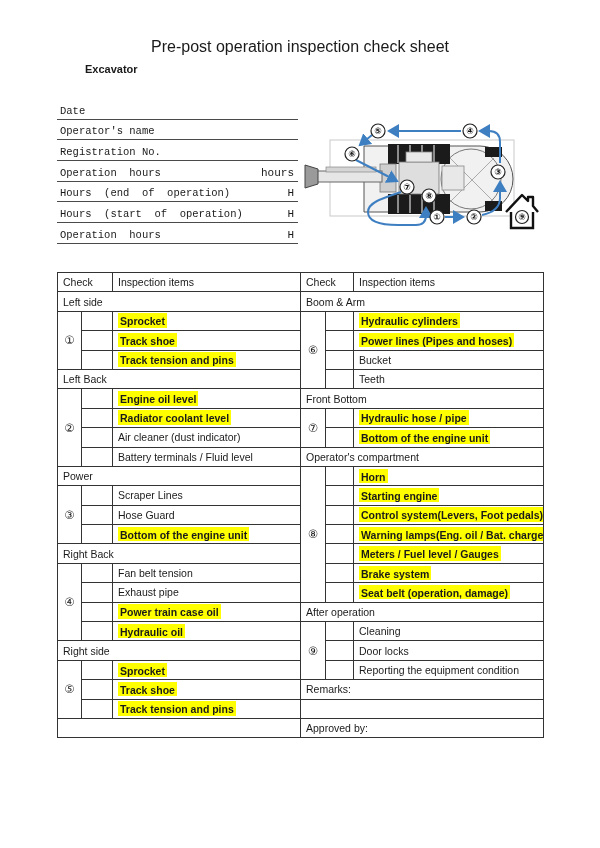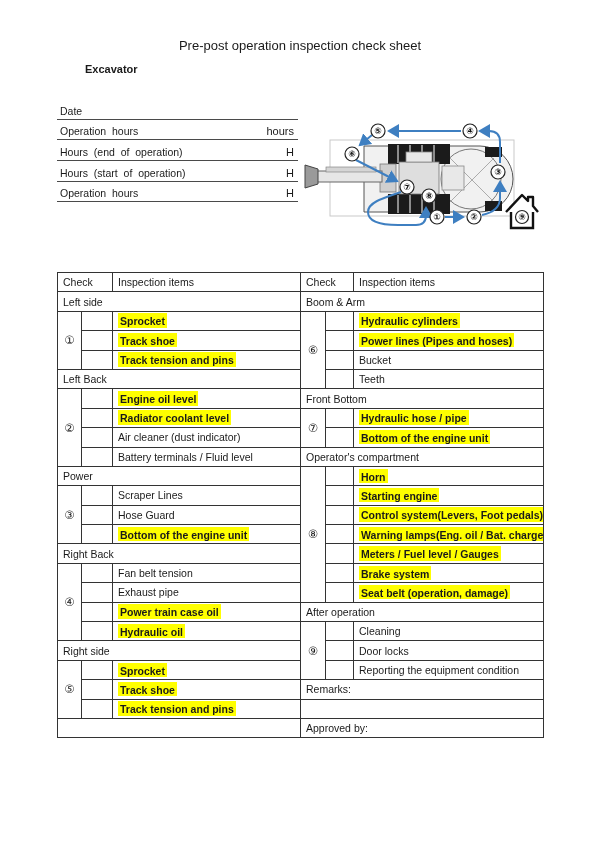--- a/index.html
+++ b/index.html
@@ -1,21 +1,21 @@
 <!DOCTYPE html>
 <html style="--hl: #ffff00; --arrow: #3e7fc1;"><head>
 <meta charset="utf-8">
 <style>
   html,body{margin:0;padding:0;background:#fff;}
   .page{position:relative;width:600px;height:848px;background:#ffffff;overflow:hidden;
         font-family:"Liberation Sans","DejaVu Sans",sans-serif;color:#1a1a1a;}
-  .title{position:absolute;top:38px;left:0;width:100%;text-align:center;font-size:13px;}
+  .title{position:absolute;top:38px;left:0;width:100%;text-align:center;font-size:16px;}
   .machine{position:absolute;top:63px;left:57px;font-size:11px;font-weight:bold;padding-left:28px;}
   
-  .form{position:absolute;left:57px;top:99px;width:241px;}
+  .form{position:absolute;left:57px;top:99px;width:241px;font-family:Liberation Mono, monospace;}
   .frow{position:relative;height:19.7px;border-bottom:1px solid #4a4a4a;}
   .flabel{position:absolute;left:3px;bottom:2px;font-size:10.5px;white-space:pre;}
   .fcenter{position:absolute;left:158px;bottom:2px;font-size:12px;}
   .fsuffix{position:absolute;right:4px;bottom:2px;font-size:11px;}
   
   .diagram{position:absolute;left:302px;top:112px;}
   .arrow{stroke:var(--arrow,#3e7fc1);stroke-width:2;fill:none;}
   .mnum{font:bold 9px "Liberation Sans","DejaVu Sans",sans-serif;fill:#111;}
   
   .sheet{position:absolute;left:57px;top:272px;width:486px;border-collapse:collapse;table-layout:fixed;padding-left:12px;}
@@ -30,20 +30,30 @@
 <body>
 
 <div class="page">
 
   <div class="title">Pre-post operation inspection check sheet</div>
   <div class="machine">Excavator</div>
 
   <div class="form">
     <div class="frow">
       <span class="flabel">Date</span>
+      <span class="fcenter"></span>
+      <span class="fsuffix"></span>
+    </div>
+    <div class="frow">
+      <span class="flabel">Operator's name</span>
+      <span class="fcenter"></span>
+      <span class="fsuffix"></span>
+    </div>
+    <div class="frow">
+      <span class="flabel">Registration No.</span>
       <span class="fcenter"></span>
       <span class="fsuffix"></span>
     </div>
     <div class="frow">
       <span class="flabel">Operation  hours</span>
       <span class="fcenter"></span>
       <span class="fsuffix">hours</span>
     </div>
     <div class="frow">
       <span class="flabel">Hours  (end  of  operation)</span>

